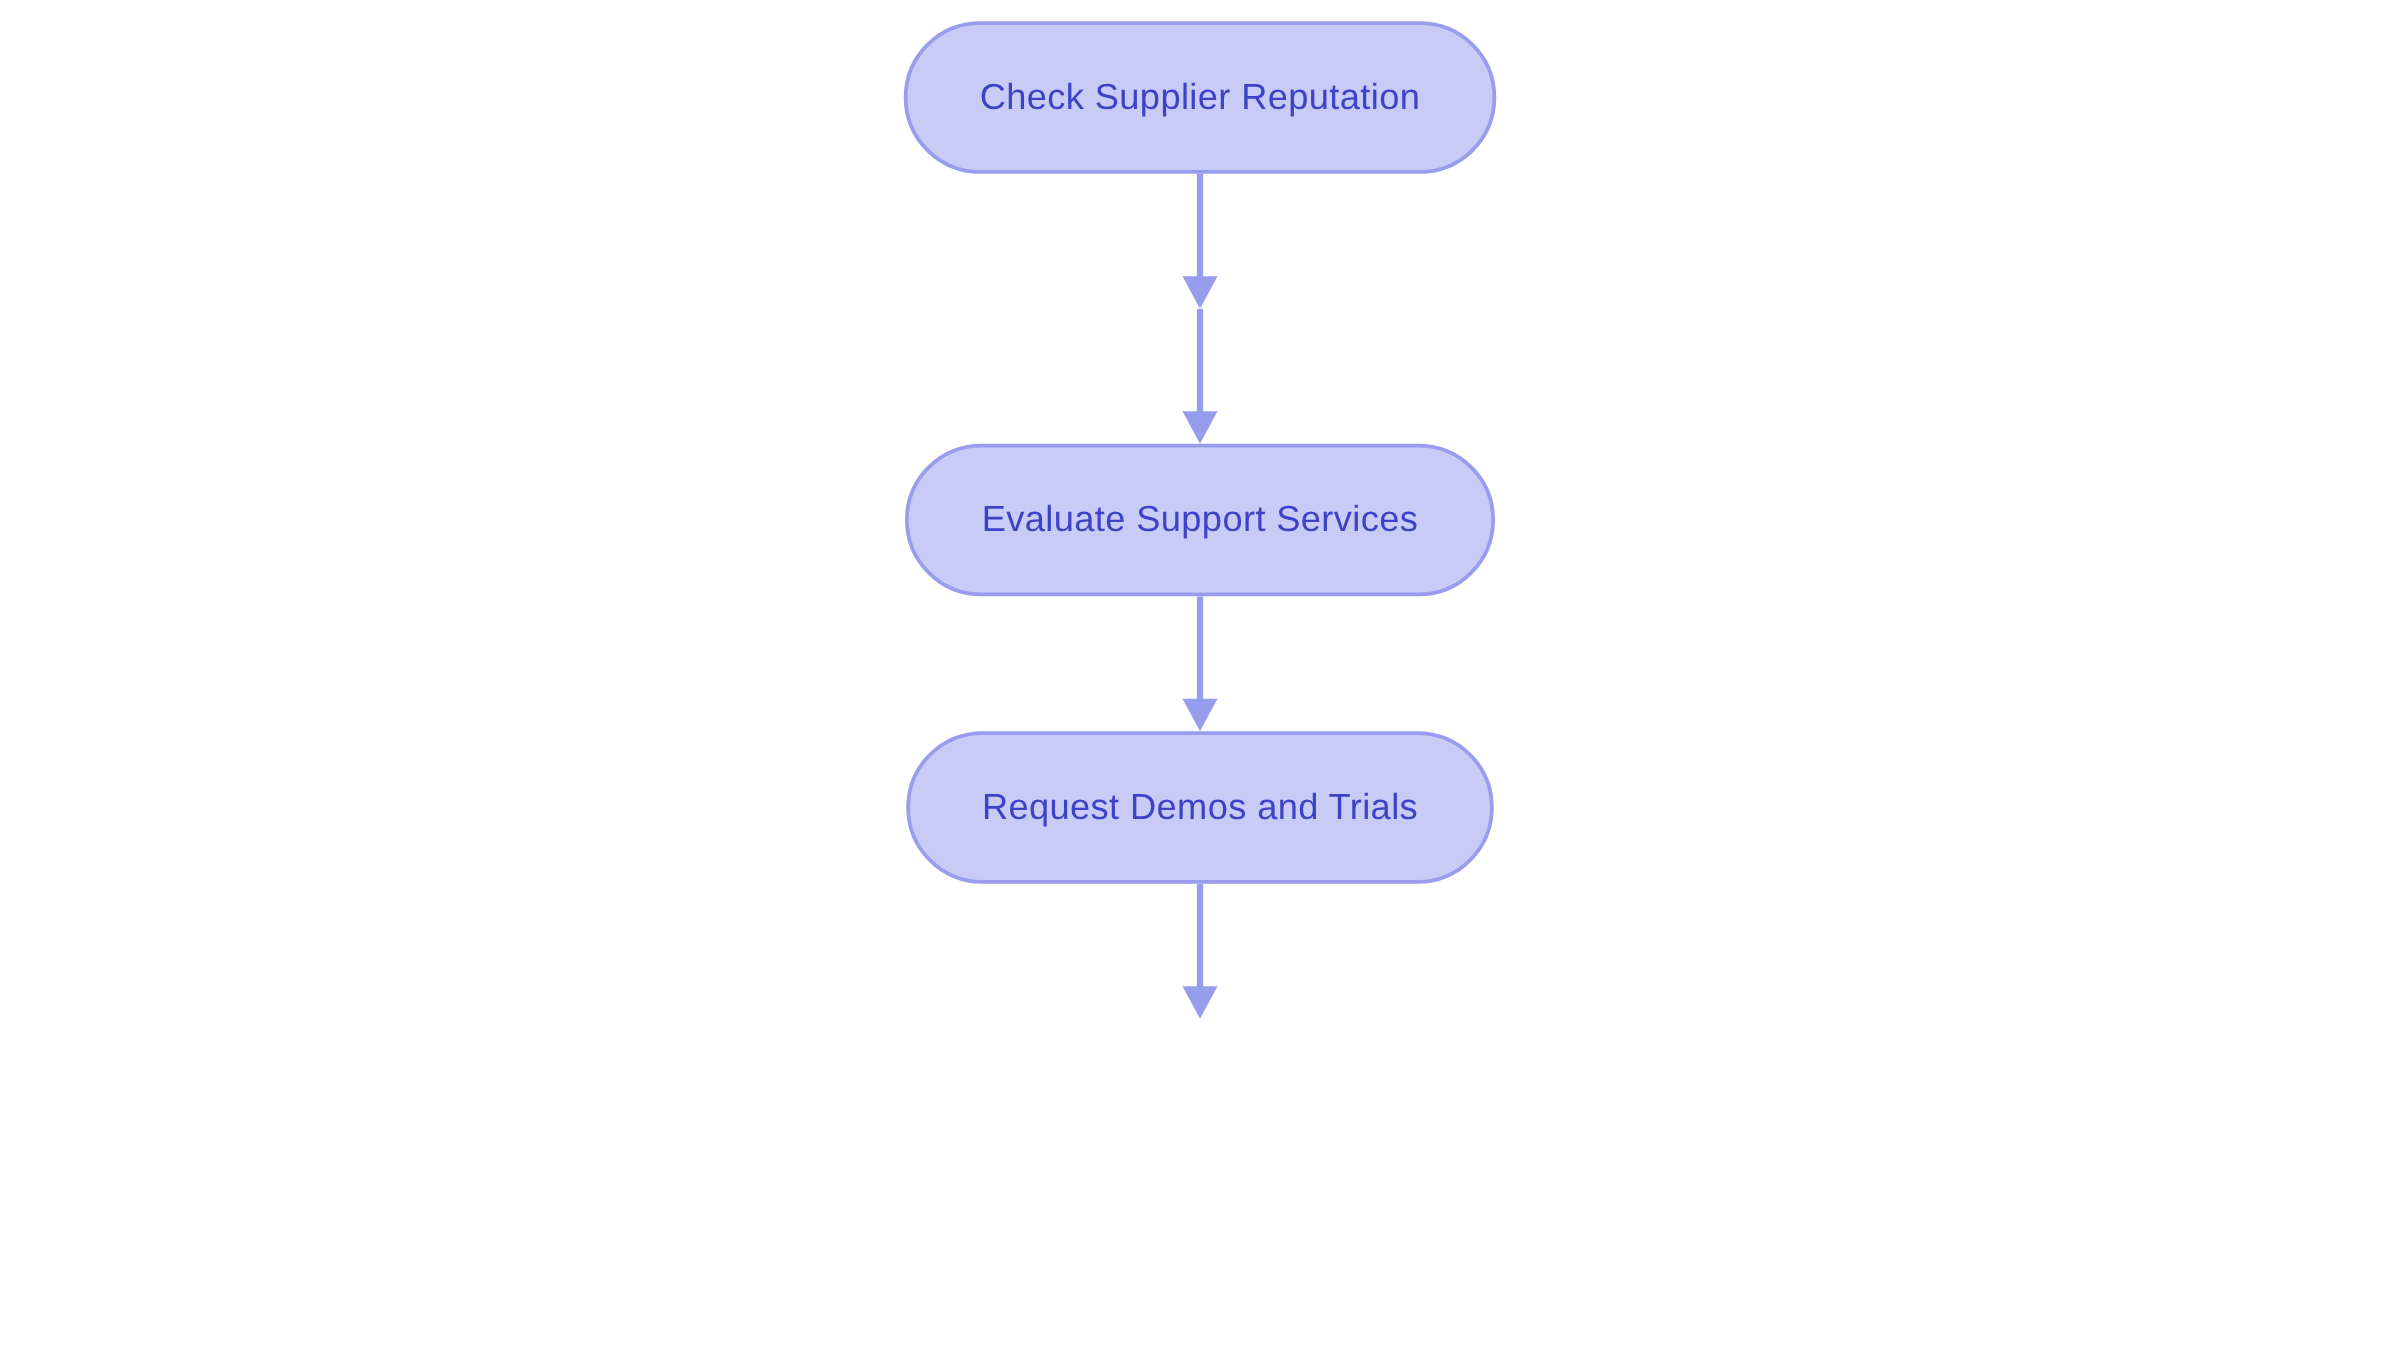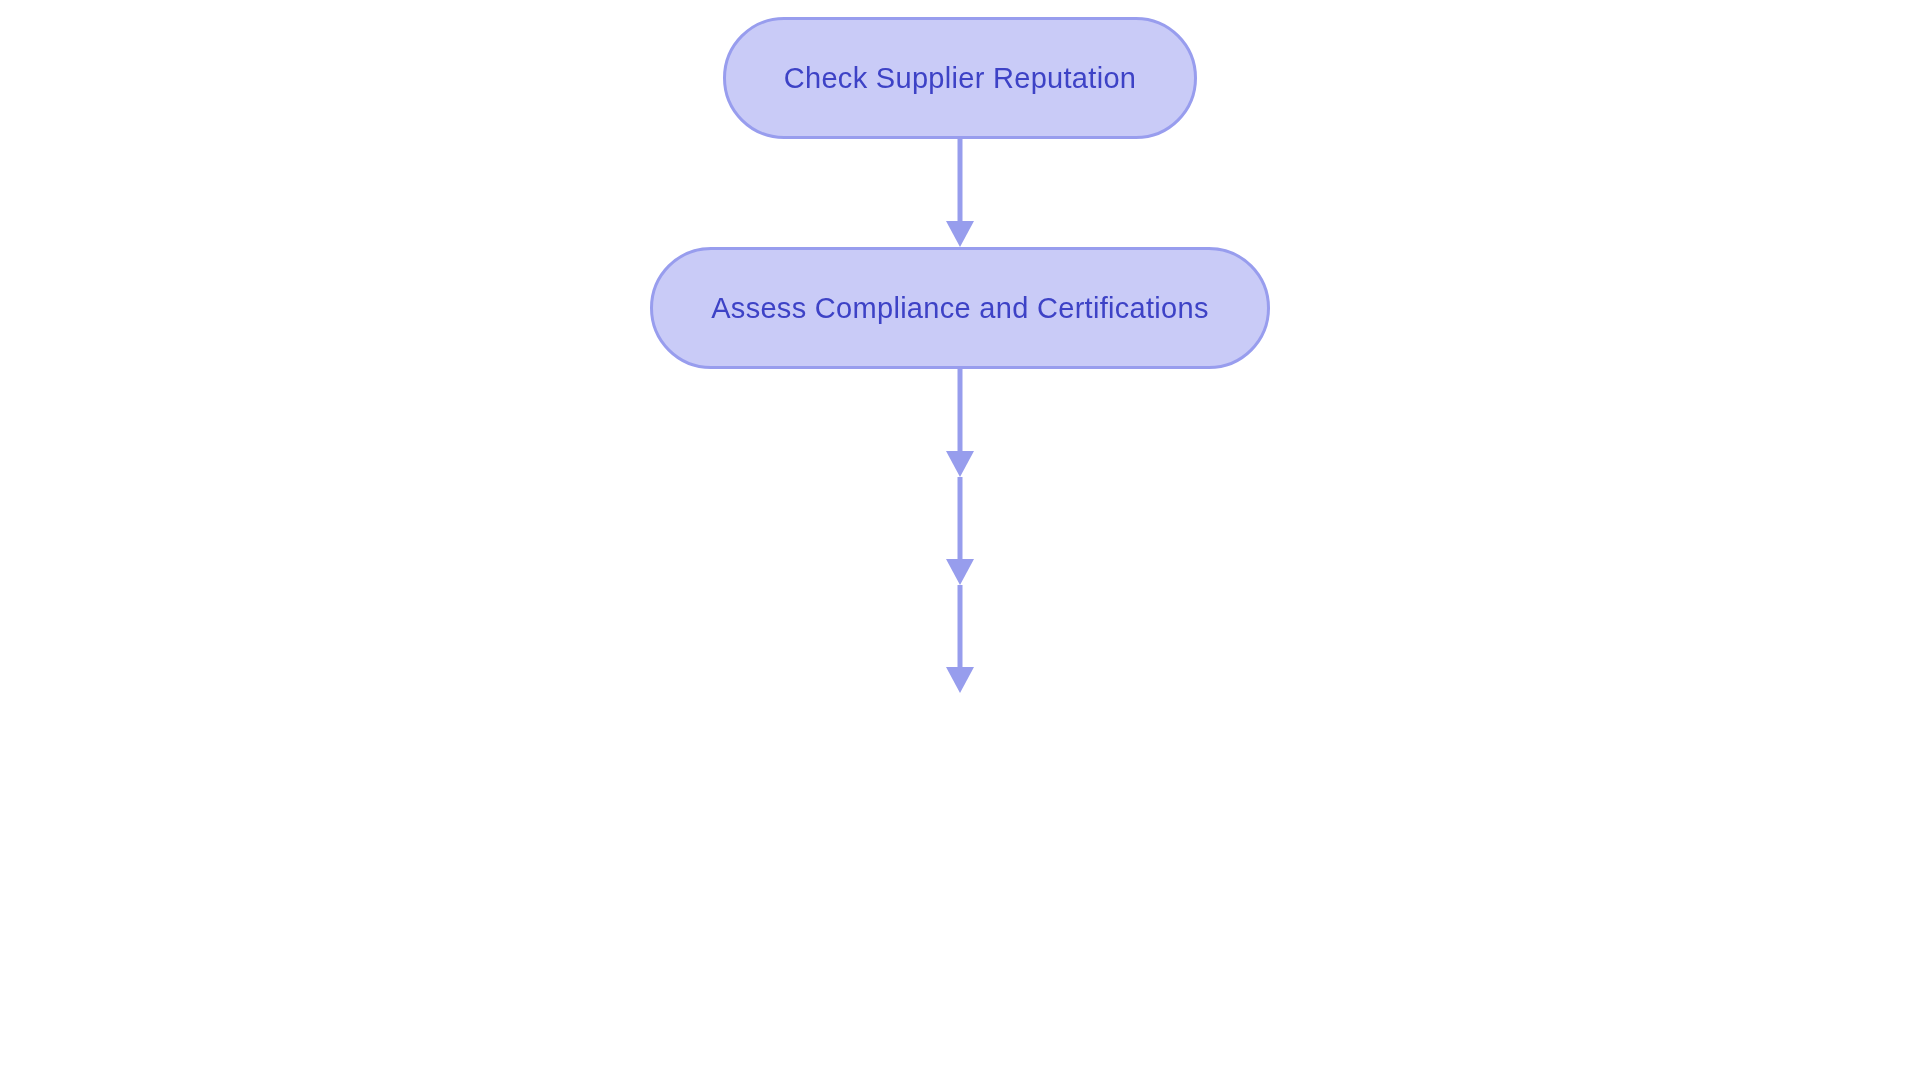--- a/index.html
+++ b/index.html
@@ -64,35 +64,38 @@
 
   <div class="node">
     <span class="label">Check Supplier Reputation</span>
   </div>
 
   <svg class="edge" viewBox="0 0 32 108" aria-hidden="true">
     <line x1="16" y1="0" x2="16" y2="83"></line>
     <polygon points="2,82 30,82 16,108"></polygon>
   </svg>
 
+
+  <svg class="edge" viewBox="0 0 32 108" aria-hidden="true">
+    <line x1="16" y1="0" x2="16" y2="83"></line>
+    <polygon points="2,82 30,82 16,108"></polygon>
+  </svg>
+
   <div class="node">
-    <span class="label">Assess Compliance and Certifications</span>
+    <span class="label">Evaluate Support Services</span>
   </div>
 
   <svg class="edge" viewBox="0 0 32 108" aria-hidden="true">
     <line x1="16" y1="0" x2="16" y2="83"></line>
     <polygon points="2,82 30,82 16,108"></polygon>
   </svg>
 
-
-  <svg class="edge" viewBox="0 0 32 108" aria-hidden="true">
-    <line x1="16" y1="0" x2="16" y2="83"></line>
-    <polygon points="2,82 30,82 16,108"></polygon>
-  </svg>
-
+  <div class="node">
+    <span class="label">Request Demos and Trials</span>
+  </div>
 
   <svg class="edge" viewBox="0 0 32 108" aria-hidden="true">
     <line x1="16" y1="0" x2="16" y2="83"></line>
     <polygon points="2,82 30,82 16,108"></polygon>
   </svg>
 
 
 </div>
 
 </body></html>

